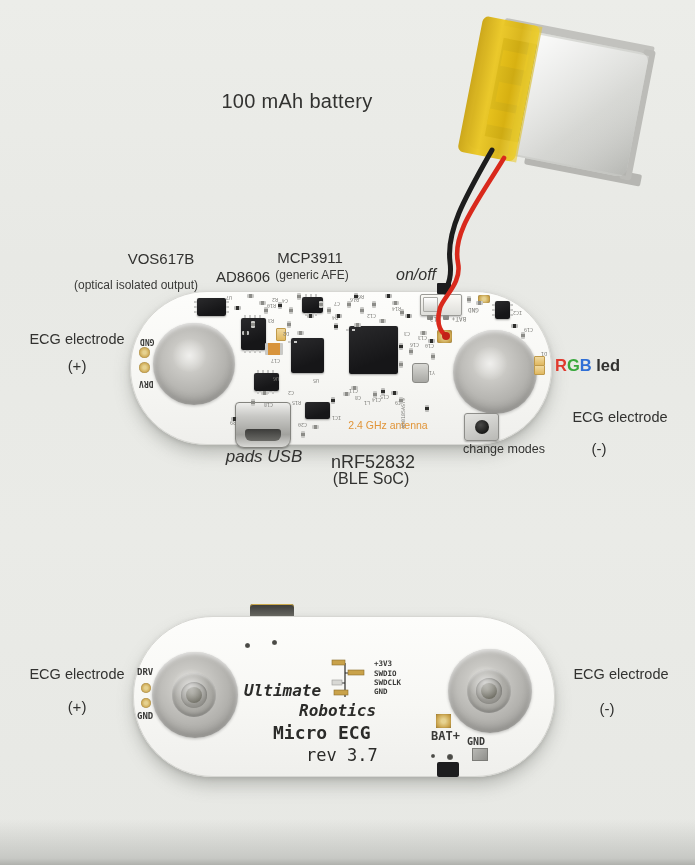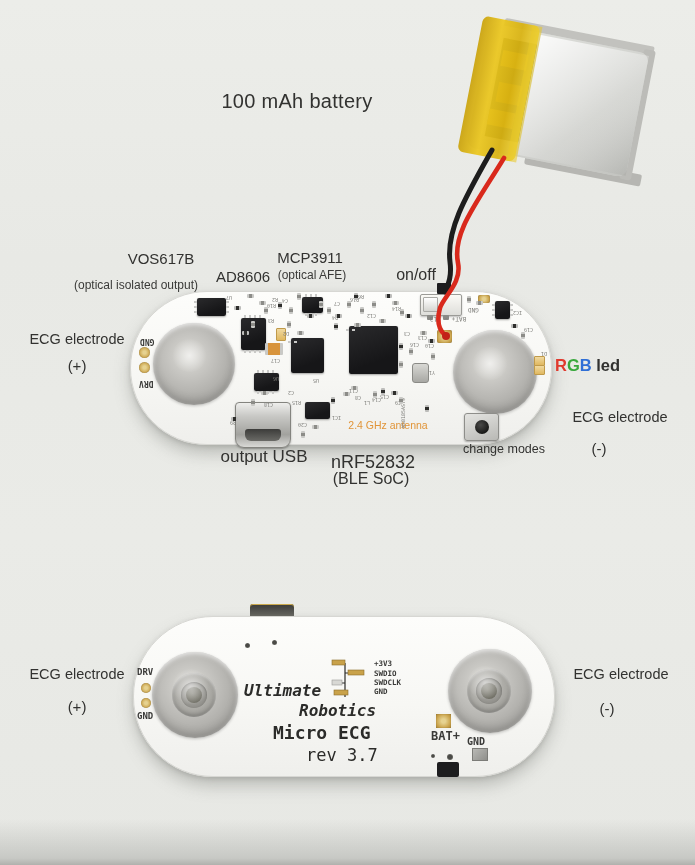--- a/index.html
+++ b/index.html
@@ -8,21 +8,21 @@
     background:linear-gradient(180deg,#ecede9 0%,#e8e9e5 30%,#eaebe7 62%,#e7e8e4 100%);
     font-family:"Liberation Sans",sans-serif;color:#2e2e2c;
   }
   .bottom-shade{position:absolute;left:0;right:0;bottom:0;height:46px;
     background:linear-gradient(180deg,rgba(150,152,148,0) 0%,rgba(148,150,146,.38) 85%,rgba(120,122,118,.5) 100%);}
   
   .ann{position:absolute;white-space:nowrap;transform:translateX(-50%);color:#323230;}
   .ann.l1{font-size:15px;}
   .ann.sub{font-size:12px;color:#3a3a38;}
   .ann.big{font-size:20px;letter-spacing:.3px;}
-  .ann.med{font-size:17px;}
+  .ann.med{font-size:17px;font-style:italic;}
   .ann.sm{font-size:12.5px;}
   
   .board{position:absolute;background:linear-gradient(180deg,#fdfdfb 0%,#f7f7f4 55%,#efefec 100%);
     border:1px solid #d7d7d3;box-shadow:0 9px 16px rgba(110,112,106,.35),0 2px 4px rgba(110,112,106,.25);}
   .tboard{left:130px;top:291px;width:420px;height:152px;border-radius:78px;}
   .bboard{left:133px;top:616px;width:420px;height:159px;border-radius:80px;}
   .dome{position:absolute;border-radius:50%;
     background:radial-gradient(circle at 44% 40%,#dddcd7 0%,#c6c5c1 30%,#b2b1ad 58%,#a3a29e 80%,#989792 100%);
     box-shadow:inset 0 2px 4px rgba(255,255,255,.7),inset 0 -4px 9px rgba(0,0,0,.18),0 1px 3px rgba(0,0,0,.22);}
   .dome::after{content:'';position:absolute;left:22%;top:20%;width:45%;height:40%;border-radius:50%;
@@ -303,34 +303,34 @@
     <div class="hole" style="left:313px;top:137px;width:6px;height:6px;"></div>
     <div class="snub" style="left:303px;top:145px;width:22px;height:15px;border-radius:2px;"></div>
   </div>
 
   <div class="ann big" style="left:297px;top:90px;text-align:center;">100 mAh battery</div>
 
   <div class="ann l1" style="left:161px;top:250px;">VOS617B</div>
   <div class="ann sub" style="left:136px;top:278px;">(optical isolated output)</div>
   <div class="ann l1" style="left:243px;top:268px;">AD8606</div>
   <div class="ann l1" style="left:310px;top:249px;">MCP3911</div>
-  <div class="ann sub" style="left:312px;top:268px;">(optical AFE)</div>
+  <div class="ann sub" style="left:312px;top:268px;">(generic AFE)</div>
   <div class="ann med" style="left:416px;top:266px;font-size:16px;">on/off</div>
 
   <div class="ann" style="left:77px;top:331px;font-size:14.5px;">ECG electrode</div>
   <div class="ann" style="left:77px;top:357px;font-size:15px;">(+)</div>
 
   <div style="position:absolute;left:555px;top:356px;font-size:16.5px;white-space:nowrap;font-weight:bold;">
     <span style="color:#e03a2e;">R</span><span style="color:#3aa83e;">G</span><span style="color:#2f6fd6;">B</span><span style="color:#323230;"> led</span>
   </div>
 
   <div class="ann" style="left:620px;top:409px;font-size:14.5px;">ECG electrode</div>
   <div class="ann" style="left:599px;top:440px;font-size:15px;">(-)</div>
 
-  <div class="ann med" style="left:264px;top:447px;">output USB</div>
+  <div class="ann med" style="left:264px;top:447px;">pads USB</div>
   <div class="ann" style="left:373px;top:452px;font-size:18px;">nRF52832</div>
   <div class="ann" style="left:371px;top:470px;font-size:16px;">(BLE SoC)</div>
   <div class="ann sm" style="left:504px;top:442px;">change modes</div>
 
 
   <div class="ann" style="left:77px;top:666px;font-size:14.5px;">ECG electrode</div>
   <div class="ann" style="left:77px;top:698px;font-size:15px;">(+)</div>
   <div class="ann" style="left:621px;top:666px;font-size:14.5px;">ECG electrode</div>
   <div class="ann" style="left:607px;top:700px;font-size:15px;">(-)</div>
 

